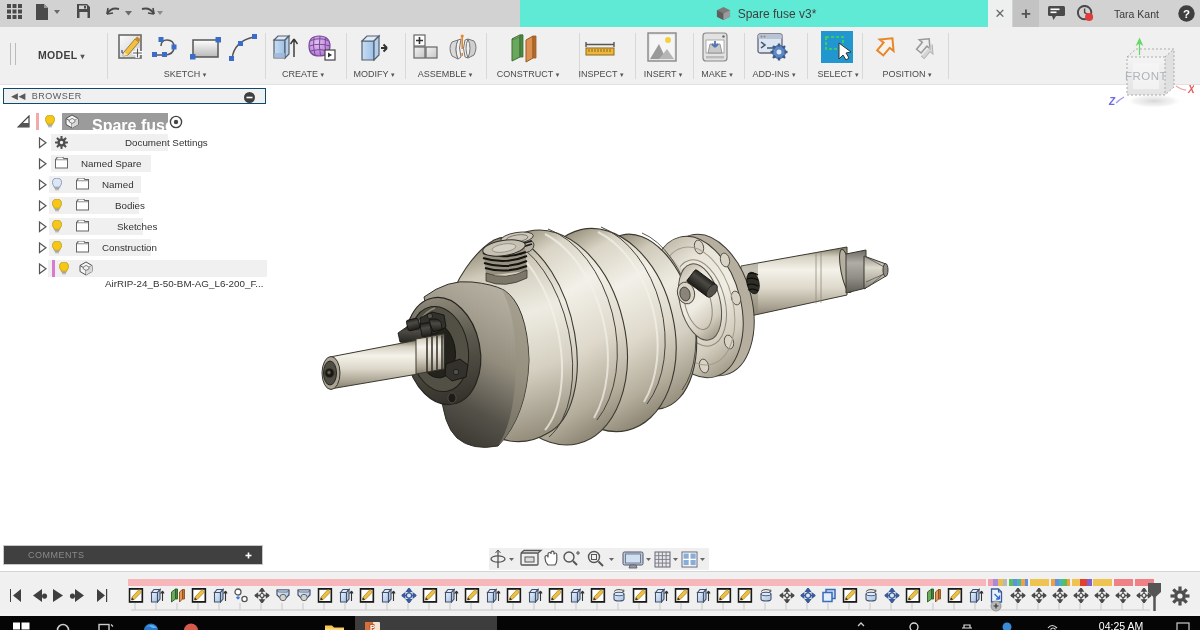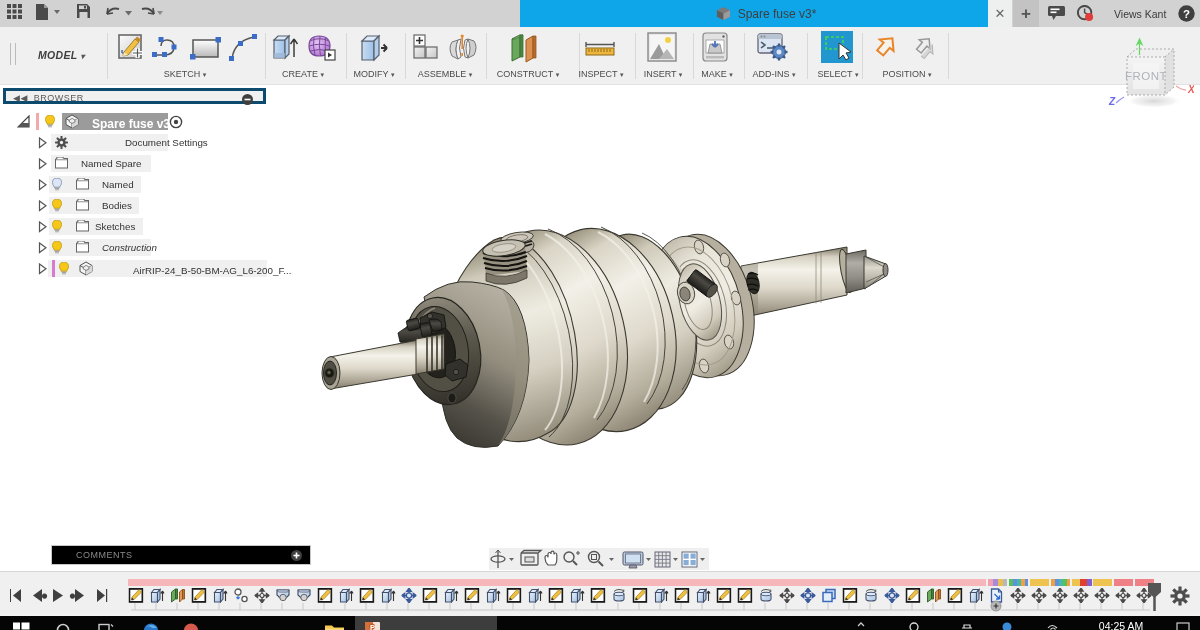--- a/index.html
+++ b/index.html
@@ -3,42 +3,42 @@
 <meta charset="utf-8">
 <style>
 * { margin:0; padding:0; box-sizing:border-box; }
 html,body { width:1200px; height:630px; overflow:hidden; }
 body { font-family:"Liberation Sans", sans-serif; background:#fff; position:relative; }
 #app { position:absolute; left:0; top:0; width:1200px; height:630px; }
 .abs { position:absolute; }
 
 
 #titlebar { position:absolute; left:0; top:0; width:1200px; height:27px; background:#d2d2d2; }
-#tab { position:absolute; left:520px; top:0; width:492px; height:27px; background:#0ea5e9; display:flex; align-items:center; justify-content:center; font-size:12px; color:#3f3f3f; }
+#tab { position:absolute; left:520px; top:0; width:492px; height:27px; background:#5eead4; display:flex; align-items:center; justify-content:center; font-size:12px; color:#3f3f3f; }
 #tabclose { position:absolute; left:988px; top:0px; width:24px; height:27px; background:#eef0f0; color:#666; font-size:13px; display:flex; align-items:center; justify-content:center; }
 #plusbtn { position:absolute; left:1013px; top:0; width:26px; height:27px; background:#c3c3c3; color:#555; font-size:17px; font-weight:bold; display:flex; align-items:center; justify-content:center; }
 .tbar-ic { position:absolute; top:4px; }
 #username { position:absolute; left:1114px; top:7.5px; font-size:10.5px; color:#3a3a3a; }
 
 
 #toolbar { position:absolute; left:0; top:27px; width:1200px; height:58px; background:#f0f0f0; border-bottom:1px solid #e2e2e2; }
 .tsep { position:absolute; top:6px; height:46px; width:1px; background:#d8d8d8; }
 .tlabel { position:absolute; top:42px; font-size:9px; color:#4a4a4a; white-space:nowrap; transform:translateX(-50%); }
 .tlabel .dn { font-size:7px; color:#555; }
-#modelbtn { position:absolute; left:38px; top:22px; font-size:10.5px; font-weight:bold; color:#3f3f3f; letter-spacing:0.3px;font-style:italic; }
+#modelbtn { position:absolute; left:38px; top:22px; font-size:10.5px; font-weight:bold; color:#3f3f3f; letter-spacing:0.3px; }
 .grip { position:absolute; left:10px; top:16px; width:6px; height:22px; border-left:1px solid #bbb; border-right:1px solid #bbb; }
 
 
 #browser { position:absolute; left:3px; top:88px; width:263px; }
-#bheader { position:relative; height:16px; background:#f0f0f0; border:3px solid #0c4a6e; color:#5a5a5a; font-size:9px; line-height:14px; }
+#bheader { position:relative; height:16px; background:#f0f0f0; border:1px solid #0c4a6e; color:#5a5a5a; font-size:9px; line-height:14px; }
 .brow { position:absolute; height:17px; font-size:9.8px; color:#333; white-space:nowrap; }
 .rowbg { position:absolute; top:0; height:17px; background:#f0f0f0; }
 
 
-#comments { position:absolute; left:3px; top:545px; width:260px; height:20px; background:#000000; border:1px solid #c8c8c8; color:#8a8a8a; font-size:9px; line-height:18px;margin-left:48px; }
+#comments { position:absolute; left:3px; top:545px; width:260px; height:20px; background:#404040; border:1px solid #c8c8c8; color:#8a8a8a; font-size:9px; line-height:18px; }
 #navbar { position:absolute; left:489px; top:548px; width:220px; height:22px; background:#efefef; }
 #timeline { position:absolute; left:0; top:572px; width:1200px; height:41px; background:#f0f0f0; }
 #tlsep { position:absolute; left:0; top:571px; width:1200px; height:1px; background:#d5d5d5; }
 #taskbar { position:absolute; left:0; top:613px; width:1200px; height:17px; background:#f3f3f3; }
 </style>
 </head>
 <body>
 <div id="app">
 
 <div id="titlebar">
@@ -87,21 +87,21 @@
         <rect x="0" y="0" width="17" height="10" rx="1.5" fill="#4a4a4a"></rect>
         <rect x="2.5" y="2.5" width="9" height="1.6" fill="#fff"></rect>
         <rect x="2.5" y="5.5" width="6" height="1.6" fill="#fff"></rect>
         <path d="M4 10 l4 0 l-2.5 4 z" fill="#4a4a4a"></path>
       </svg>
   <svg class="tbar-ic" style="left:1077px;top:5px;" width="17" height="17" viewBox="0 0 19 19">
         <circle cx="8.5" cy="8.5" r="7.5" fill="none" stroke="#4a4a4a" stroke-width="2.2"></circle>
         <path d="M8.5 4 v4.5 l3.5 2" stroke="#4a4a4a" stroke-width="1.6" fill="none"></path>
         <circle cx="13.5" cy="13.5" r="4.5" fill="#e23b3b"></circle>
       </svg>
-  <div id="username">Views Kant</div>
+  <div id="username">Tara Kant</div>
   <svg class="tbar-ic" style="left:1178px;top:5px;" width="17" height="17" viewBox="0 0 17 17">
         <circle cx="8.5" cy="8.5" r="8.2" fill="#3f3f3f"></circle>
         <text x="8.5" y="12.5" font-size="11.5" font-weight="bold" fill="#fff" text-anchor="middle" font-family="Liberation Sans">?</text>
       </svg>
 </div>
 
 <div id="toolbar">
   <div class="grip"></div>
   <div id="modelbtn">MODEL <span style="font-size:8px;color:#555;">▾</span></div>
   <div class="tsep" style="left:107px;"></div>
@@ -537,21 +537,21 @@
             <path d="M1 12 L12 12 L12 8 L5 8 Z" fill="#555"></path>
           </svg>
     <div class="abs" style="left:33px;top:0;width:3px;height:17px;background:#f2a9a9;"></div>
     <svg class="abs" style="left:42px;top:1.5px;" width="10" height="13" viewBox="0 0 11 14">
             <use href="#bulby"></use>
           </svg>
     <div class="abs" style="left:59px;top:0;width:106px;height:17px;background:#9b9b9b;"></div>
     <svg class="abs" style="left:62px;top:1px;" width="14" height="16" viewBox="0 0 14 16">
             <use href="#cubei"></use>
           </svg>
-    <span class="abs" style="left:89px;top:3.5px;color:#fff;font-weight:bold;font-size:12px;">Spare fuse v3</span>
+    <span class="abs" style="left:89px;top:3.5px;color:#fff;font-weight:bold;font-size:16px;">Spare fuse v3</span>
     <svg class="abs" style="left:166px;top:1.5px;" width="14" height="14" viewBox="0 0 14 14">
             <circle cx="7" cy="7" r="5.6" fill="#fff" stroke="#444" stroke-width="1.4"></circle>
             <circle cx="7" cy="7" r="2.2" fill="#444"></circle>
           </svg>
   </div>
   <div class="brow" style="left:0;top:46px;width:263px;">
     <div class="rowbg" style="left:48px;width:117px;"></div>
     <svg class="abs" style="left:35px;top:2.5px;" width="9" height="12" viewBox="0 0 9 12">
             <use href="#arrowc"></use>
           </svg>
@@ -587,61 +587,61 @@
     <div class="rowbg" style="left:46px;width:90px;"></div>
     <svg class="abs" style="left:49px;top:1.5px;" width="10" height="13" viewBox="0 0 11 14">
             <use href="#bulby"></use>
           </svg>
     <svg class="abs" style="left:35px;top:2.5px;" width="9" height="12" viewBox="0 0 9 12">
             <use href="#arrowc"></use>
           </svg>
     <svg class="abs" style="left:73px;top:2px;" width="13" height="12" viewBox="0 0 14 13">
             <use href="#folderi"></use>
           </svg>
-    <span class="abs" style="left:99px;top:3px;">Bodies</span>
+    <span class="abs" style="left:112px;top:3px;">Bodies</span>
   </div>
   <div class="brow" style="left:0;top:130px;width:263px;">
     <div class="rowbg" style="left:46px;width:94px;"></div>
     <svg class="abs" style="left:49px;top:1.5px;" width="10" height="13" viewBox="0 0 11 14">
             <use href="#bulby"></use>
           </svg>
     <svg class="abs" style="left:35px;top:2.5px;" width="9" height="12" viewBox="0 0 9 12">
             <use href="#arrowc"></use>
           </svg>
     <svg class="abs" style="left:73px;top:2px;" width="13" height="12" viewBox="0 0 14 13">
             <use href="#folderi"></use>
           </svg>
-    <span class="abs" style="left:92px;top:3px;">Sketches</span>
+    <span class="abs" style="left:114px;top:3px;">Sketches</span>
   </div>
   <div class="brow" style="left:0;top:151px;width:263px;">
     <div class="rowbg" style="left:46px;width:102px;"></div>
     <svg class="abs" style="left:49px;top:1.5px;" width="10" height="13" viewBox="0 0 11 14">
             <use href="#bulby"></use>
           </svg>
     <svg class="abs" style="left:35px;top:2.5px;" width="9" height="12" viewBox="0 0 9 12">
             <use href="#arrowc"></use>
           </svg>
     <svg class="abs" style="left:73px;top:2px;" width="13" height="12" viewBox="0 0 14 13">
             <use href="#folderi"></use>
           </svg>
-    <span class="abs" style="left:99px;top:3px;font-style:italic;">Construction</span>
+    <span class="abs" style="left:99px;top:3px;">Construction</span>
   </div>
   <div class="brow" style="left:0;top:172px;width:263px;">
     <div class="rowbg" style="left:45px;width:219px;"></div>
     <svg class="abs" style="left:35px;top:2.5px;" width="9" height="12" viewBox="0 0 9 12">
             <use href="#arrowc"></use>
           </svg>
     <div class="abs" style="left:49px;top:0;width:3px;height:17px;background:#d77ad0;"></div>
     <svg class="abs" style="left:56px;top:1.5px;" width="10" height="13" viewBox="0 0 11 14">
             <use href="#bulby"></use>
           </svg>
     <svg class="abs" style="left:76px;top:1px;" width="14" height="16" viewBox="0 0 14 16">
             <use href="#cubei"></use>
           </svg>
-    <span class="abs" style="left:102px;top:5px;margin-left:28px;">AirRIP-24_B-50-BM-AG_L6-200_F...</span>
+    <span class="abs" style="left:102px;top:18px;">AirRIP-24_B-50-BM-AG_L6-200_F...</span>
   </div>
   </div>
 </div>
 
 <div id="comments"><span style="margin-left:24px;letter-spacing:0.5px;">COMMENTS</span>
   <svg style="position:absolute;right:8px;top:4px;" width="11" height="11" viewBox="0 0 11 11">
         <circle cx="5.5" cy="5.5" r="5.5" fill="#3f3f3f"></circle>
         <rect x="2.5" y="4.7" width="6" height="1.6" fill="#fff"></rect>
         <rect x="4.7" y="2.5" width="1.6" height="6" fill="#fff"></rect>
       </svg>

